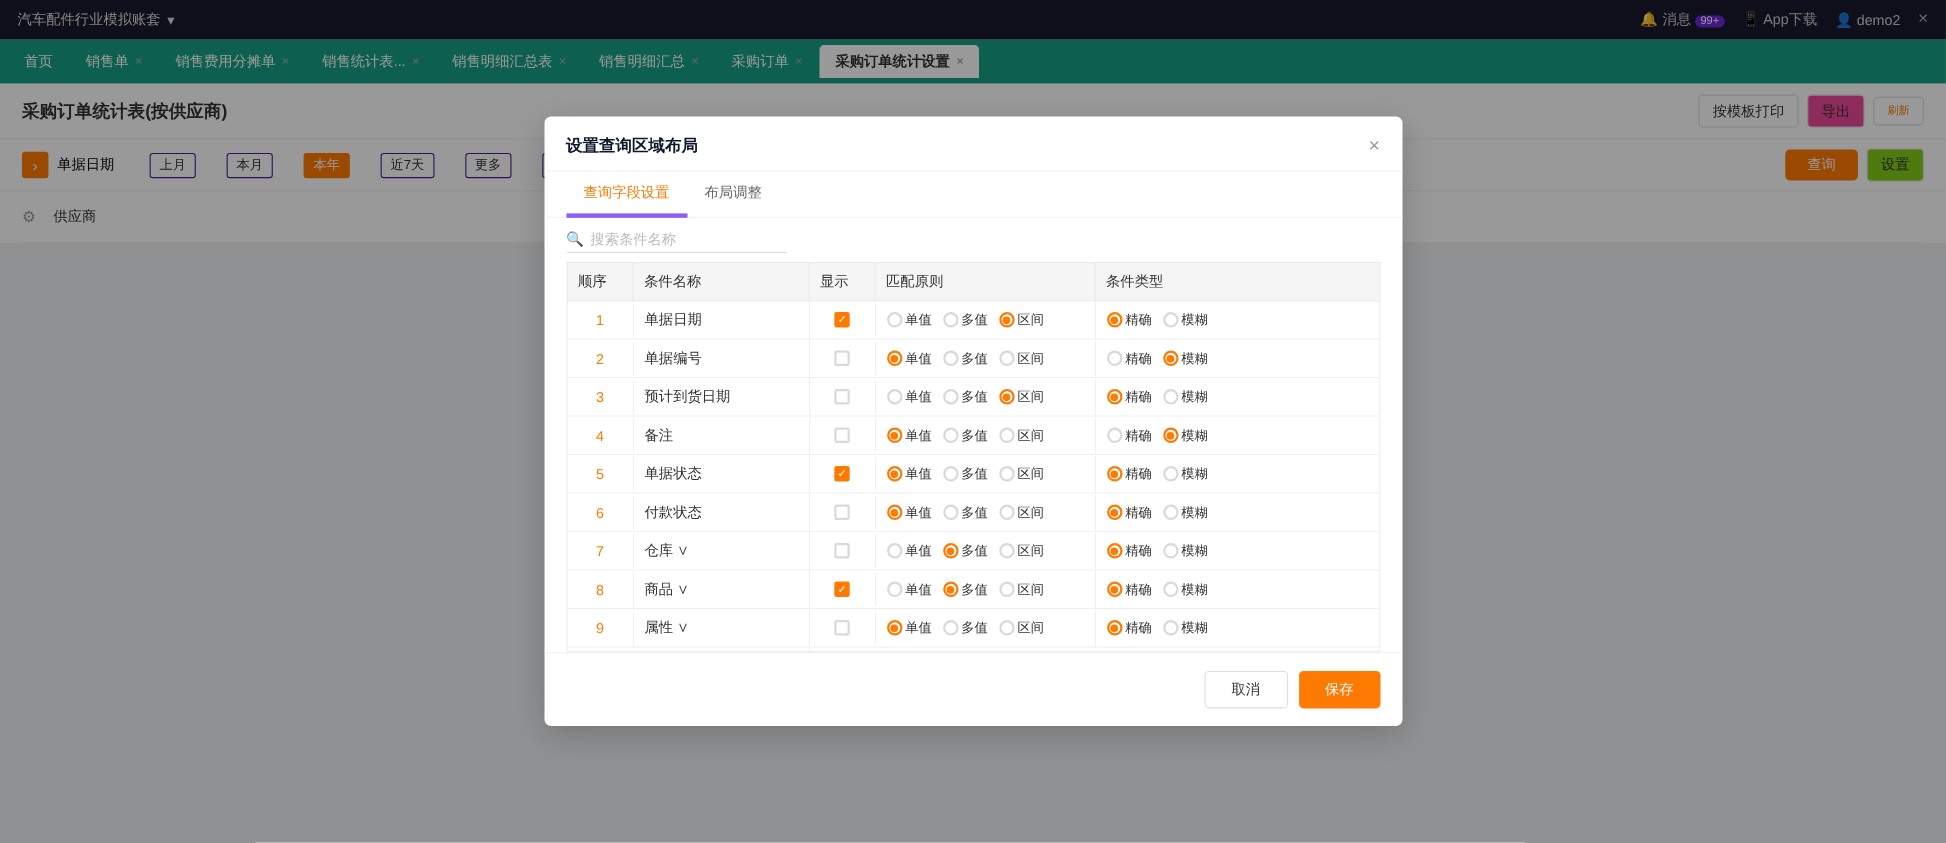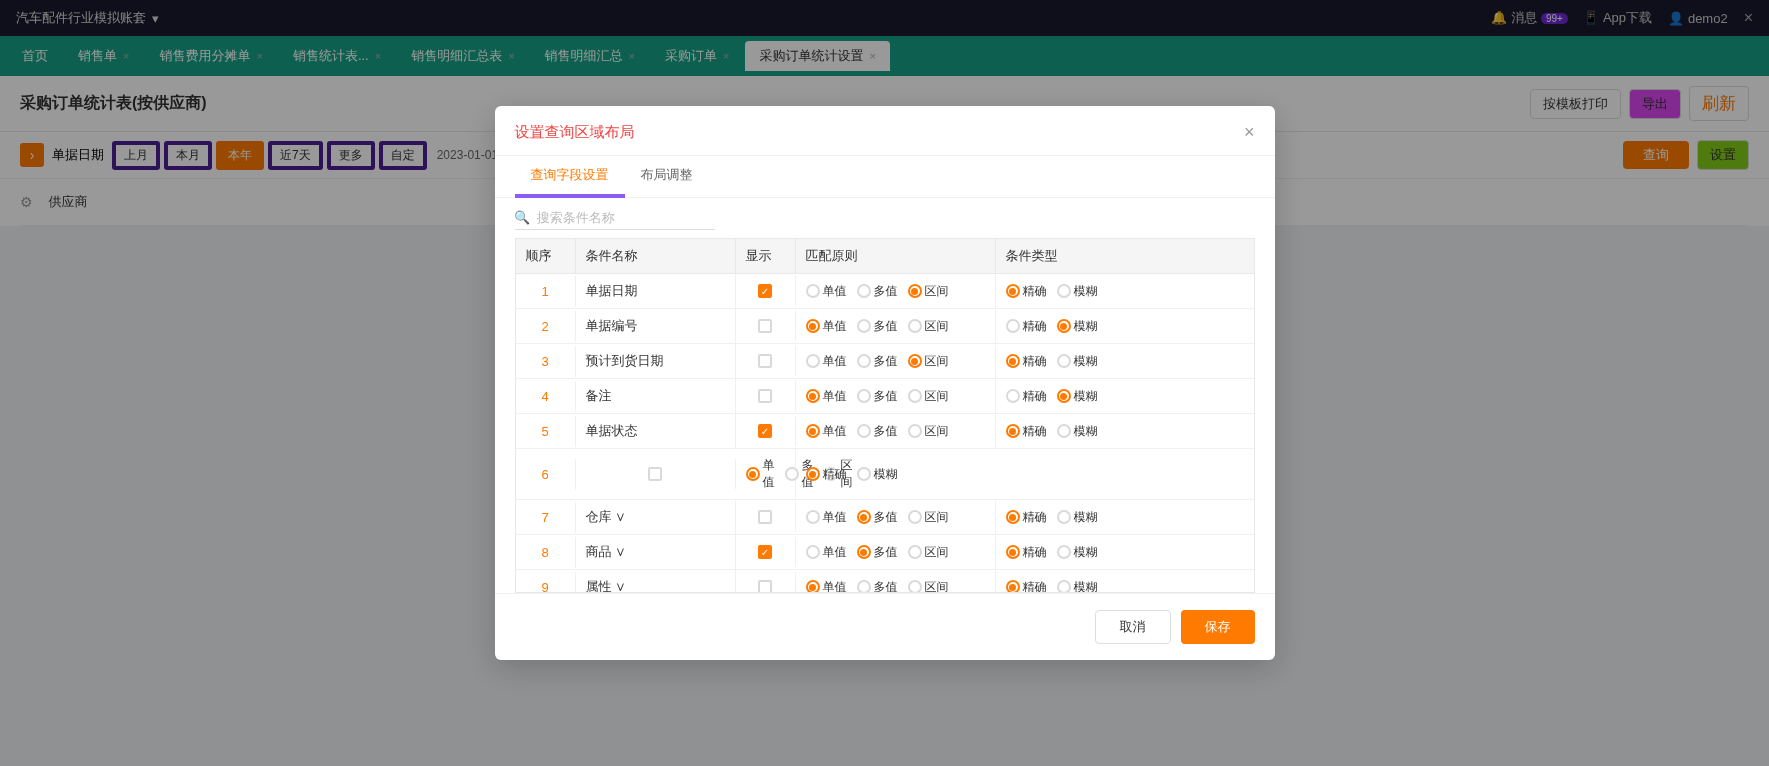--- a/index.html
+++ b/index.html
@@ -32,50 +32,50 @@
     .nav-tab {
       padding: 6px 14px;
       color: white;
       font-size: 13px;
       cursor: pointer;
       border-radius: 4px 4px 0 0;
       display: flex;
       align-items: center;
       gap: 4px;
     }
-    .nav-tab.active { background: #fff; color: #333; }
+    .nav-tab.active { background: #fff; color: #333; font-weight: bold; }
     .nav-tab .tab-close { font-size: 11px; color: #aaa; margin-left: 2px; }
 
     
     .page-header {
       background: white;
       padding: 10px 20px;
       display: flex;
       align-items: center;
       justify-content: space-between;
       border-bottom: 1px solid #e8e8e8;
     }
     .page-title { font-size: 16px; font-weight: bold; color: #333; }
     .header-actions { display: flex; align-items: center; gap: 8px; }
     .btn-print { background: white; border: 1px solid #ddd; padding: 5px 12px; border-radius: 4px; cursor: pointer; font-size: 13px; color: #333; display: flex; align-items: center; gap: 4px; }
-    .btn-export { background: #d946ef; border: 1px solid #ddd; padding: 5px 12px; border-radius: 4px; cursor: pointer; font-size: 13px; color: #333; }
-    .btn-refresh { background: white; border: 1px solid #ddd; padding: 5px 12px; border-radius: 4px; cursor: pointer; font-size: 17px; color: #ff7a00; }
+    .btn-export { background: #ec4899; border: 1px solid #ddd; padding: 5px 12px; border-radius: 4px; cursor: pointer; font-size: 13px; color: #333; }
+    .btn-refresh { background: white; border: 1px solid #ddd; padding: 5px 12px; border-radius: 4px; cursor: pointer; font-size: 10px; color: #ff7a00; }
 
     
     .filter-bar {
       background: white;
       padding: 8px 20px;
       display: flex;
       align-items: center;
       gap: 8px;
       border-bottom: 1px solid #f0f0f0;
     }
     .filter-toggle { background: #ff7a00; color: white; border: none; width: 24px; height: 24px; border-radius: 3px; cursor: pointer; font-size: 14px; }
     .filter-date-btns { display: flex; align-items: center; gap: 4px; }
-    .date-btn { padding: 2px 8px; border: 4px solid #4c1d95; border-radius: 3px; cursor: pointer; font-size: 12px; background: white; color: #333; }
+    .date-btn { padding: 2px 8px; border: 1px solid #4c1d95; border-radius: 3px; cursor: pointer; font-size: 12px; background: white; color: #333; margin-left: 24px; }
     .date-btn.active { background: #ff7a00; color: white; border-color: #ff7a00; }
     .btn-query { background: #ff7a00; color: white; border: none; padding: 5px 20px; border-radius: 4px; cursor: pointer; font-size: 13px; margin-left: auto; }
     .btn-settings { background: #84cc16; border: 1px solid #ddd; color: #333; padding: 5px 12px; border-radius: 4px; cursor: pointer; font-size: 13px; }
 
     
     .table-area {
       background: white;
       margin: 0;
       padding: 0 20px;
     }
@@ -109,21 +109,21 @@
       flex-direction: column;
       box-shadow: 0 8px 32px rgba(0,0,0,0.2);
     }
     .dialog-header {
       display: flex;
       align-items: center;
       justify-content: space-between;
       padding: 16px 20px 12px;
       border-bottom: 1px solid #f0f0f0;
     }
-    .dialog-title { font-size: 15px; font-weight: normal; color: #ef4444; }
+    .dialog-title { font-size: 15px; font-weight: bold; color: #0f172a; }
     .dialog-close { cursor: pointer; color: #999; font-size: 18px; background: none; border: none; }
 
     
     .dialog-tabs {
       display: flex;
       padding: 0 20px;
       border-bottom: 1px solid #f0f0f0;
       gap: 0;
     }
     .dialog-tab {
@@ -527,20 +527,21 @@
                 </label>
                 <label class="radio-item">
                   <div class="radio-circle"></div>
                   <span>模糊</span>
                 </label>
               </div>
             </div>
           </div>
           <div class="dt-row">
             <div class="dt-cell order">6</div>
+            <div class="dt-cell">付款状态</div>
             <div class="dt-cell center">
               <div class="checkbox-box"></div>
             </div>
             <div class="dt-cell">
               <div class="radio-group">
                 <label class="radio-item">
                   <div class="radio-circle checked"></div>
                   <span>单值</span>
                 </label>
                 <label class="radio-item">

